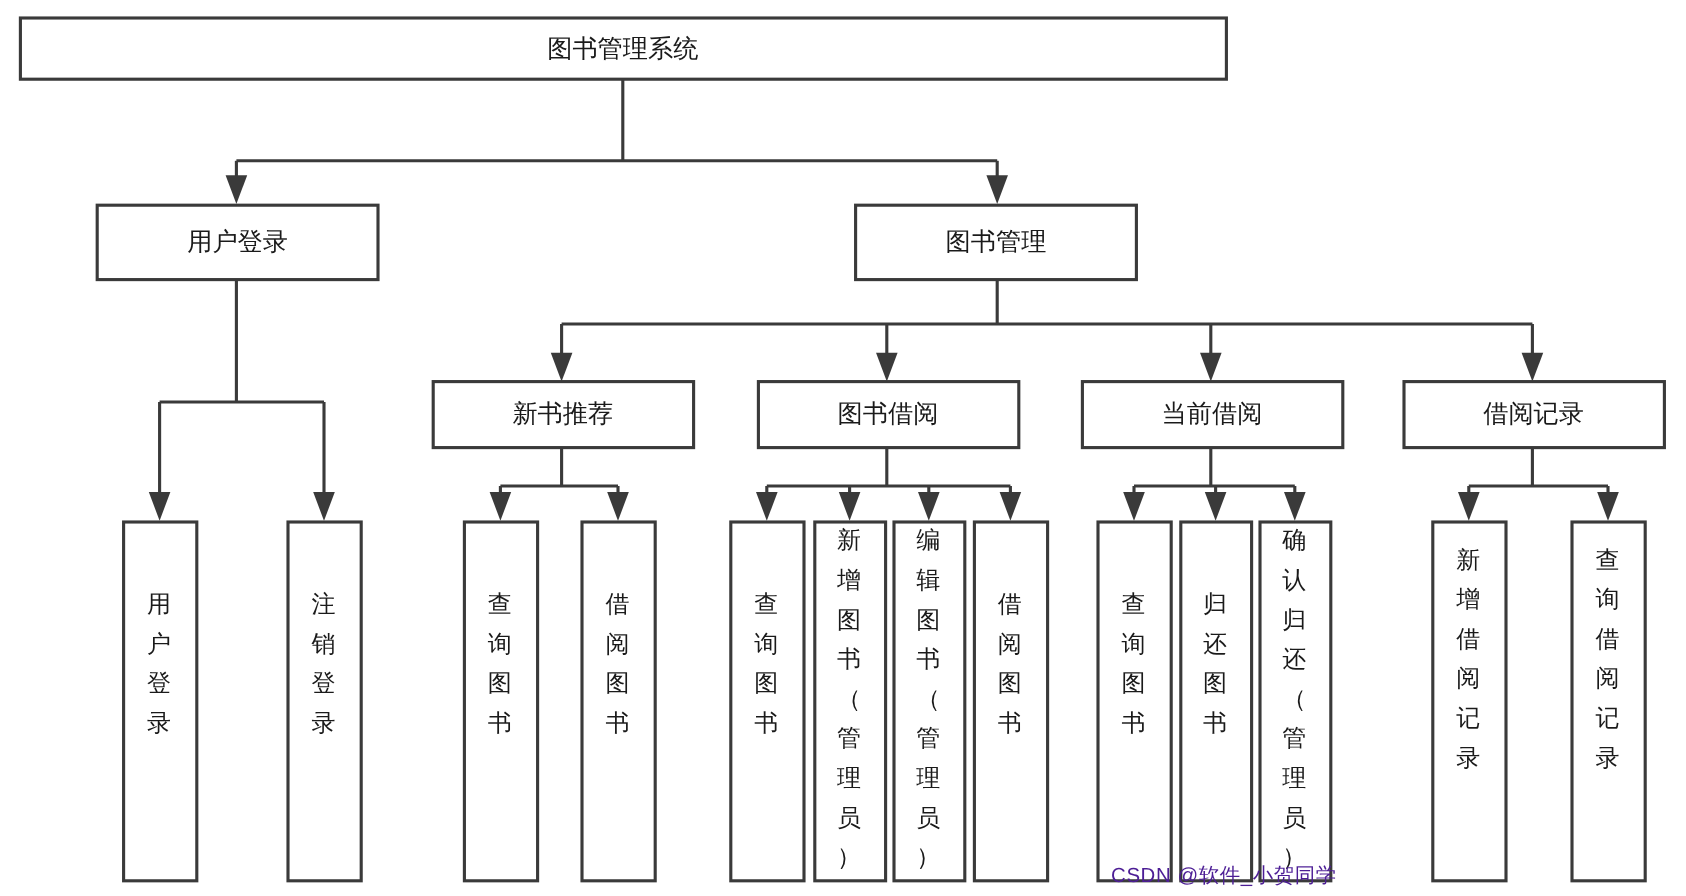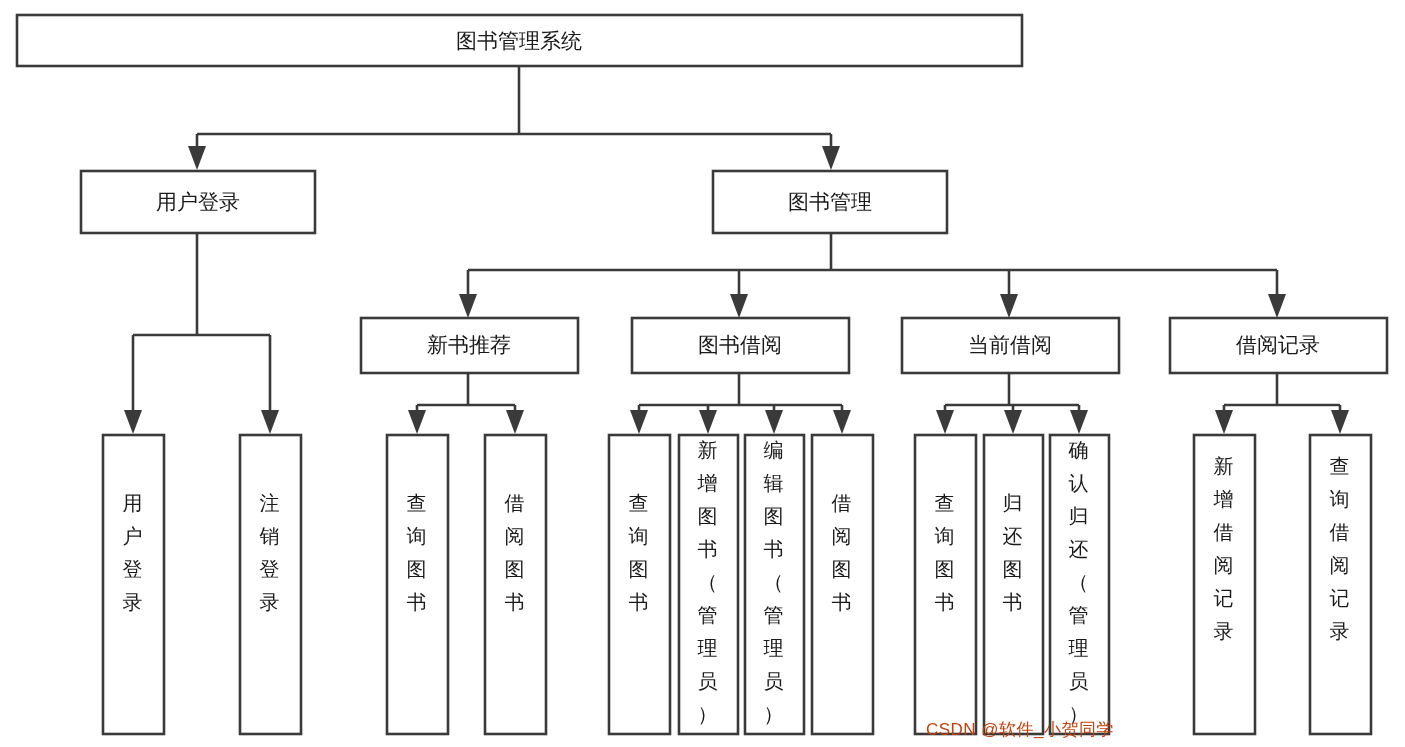--- a/index.html
+++ b/index.html
@@ -54,21 +54,21 @@
   .node-label.vertical-label {
     font-size: 20px;
     letter-spacing: 1px;
   }
   .watermark-text {
     position: absolute;
     right: 12px;
     bottom: 6px;
     font-family: "Liberation Sans", "DejaVu Sans", sans-serif;
     font-size: 17px;
-    color: #c2410c;
+    color: #4c1d95;
     letter-spacing: 0.5px;
     user-select: none;
     pointer-events: none;
   }
 </style>
 </head>
 <body>
 
 <div id="diagram-root">
 

